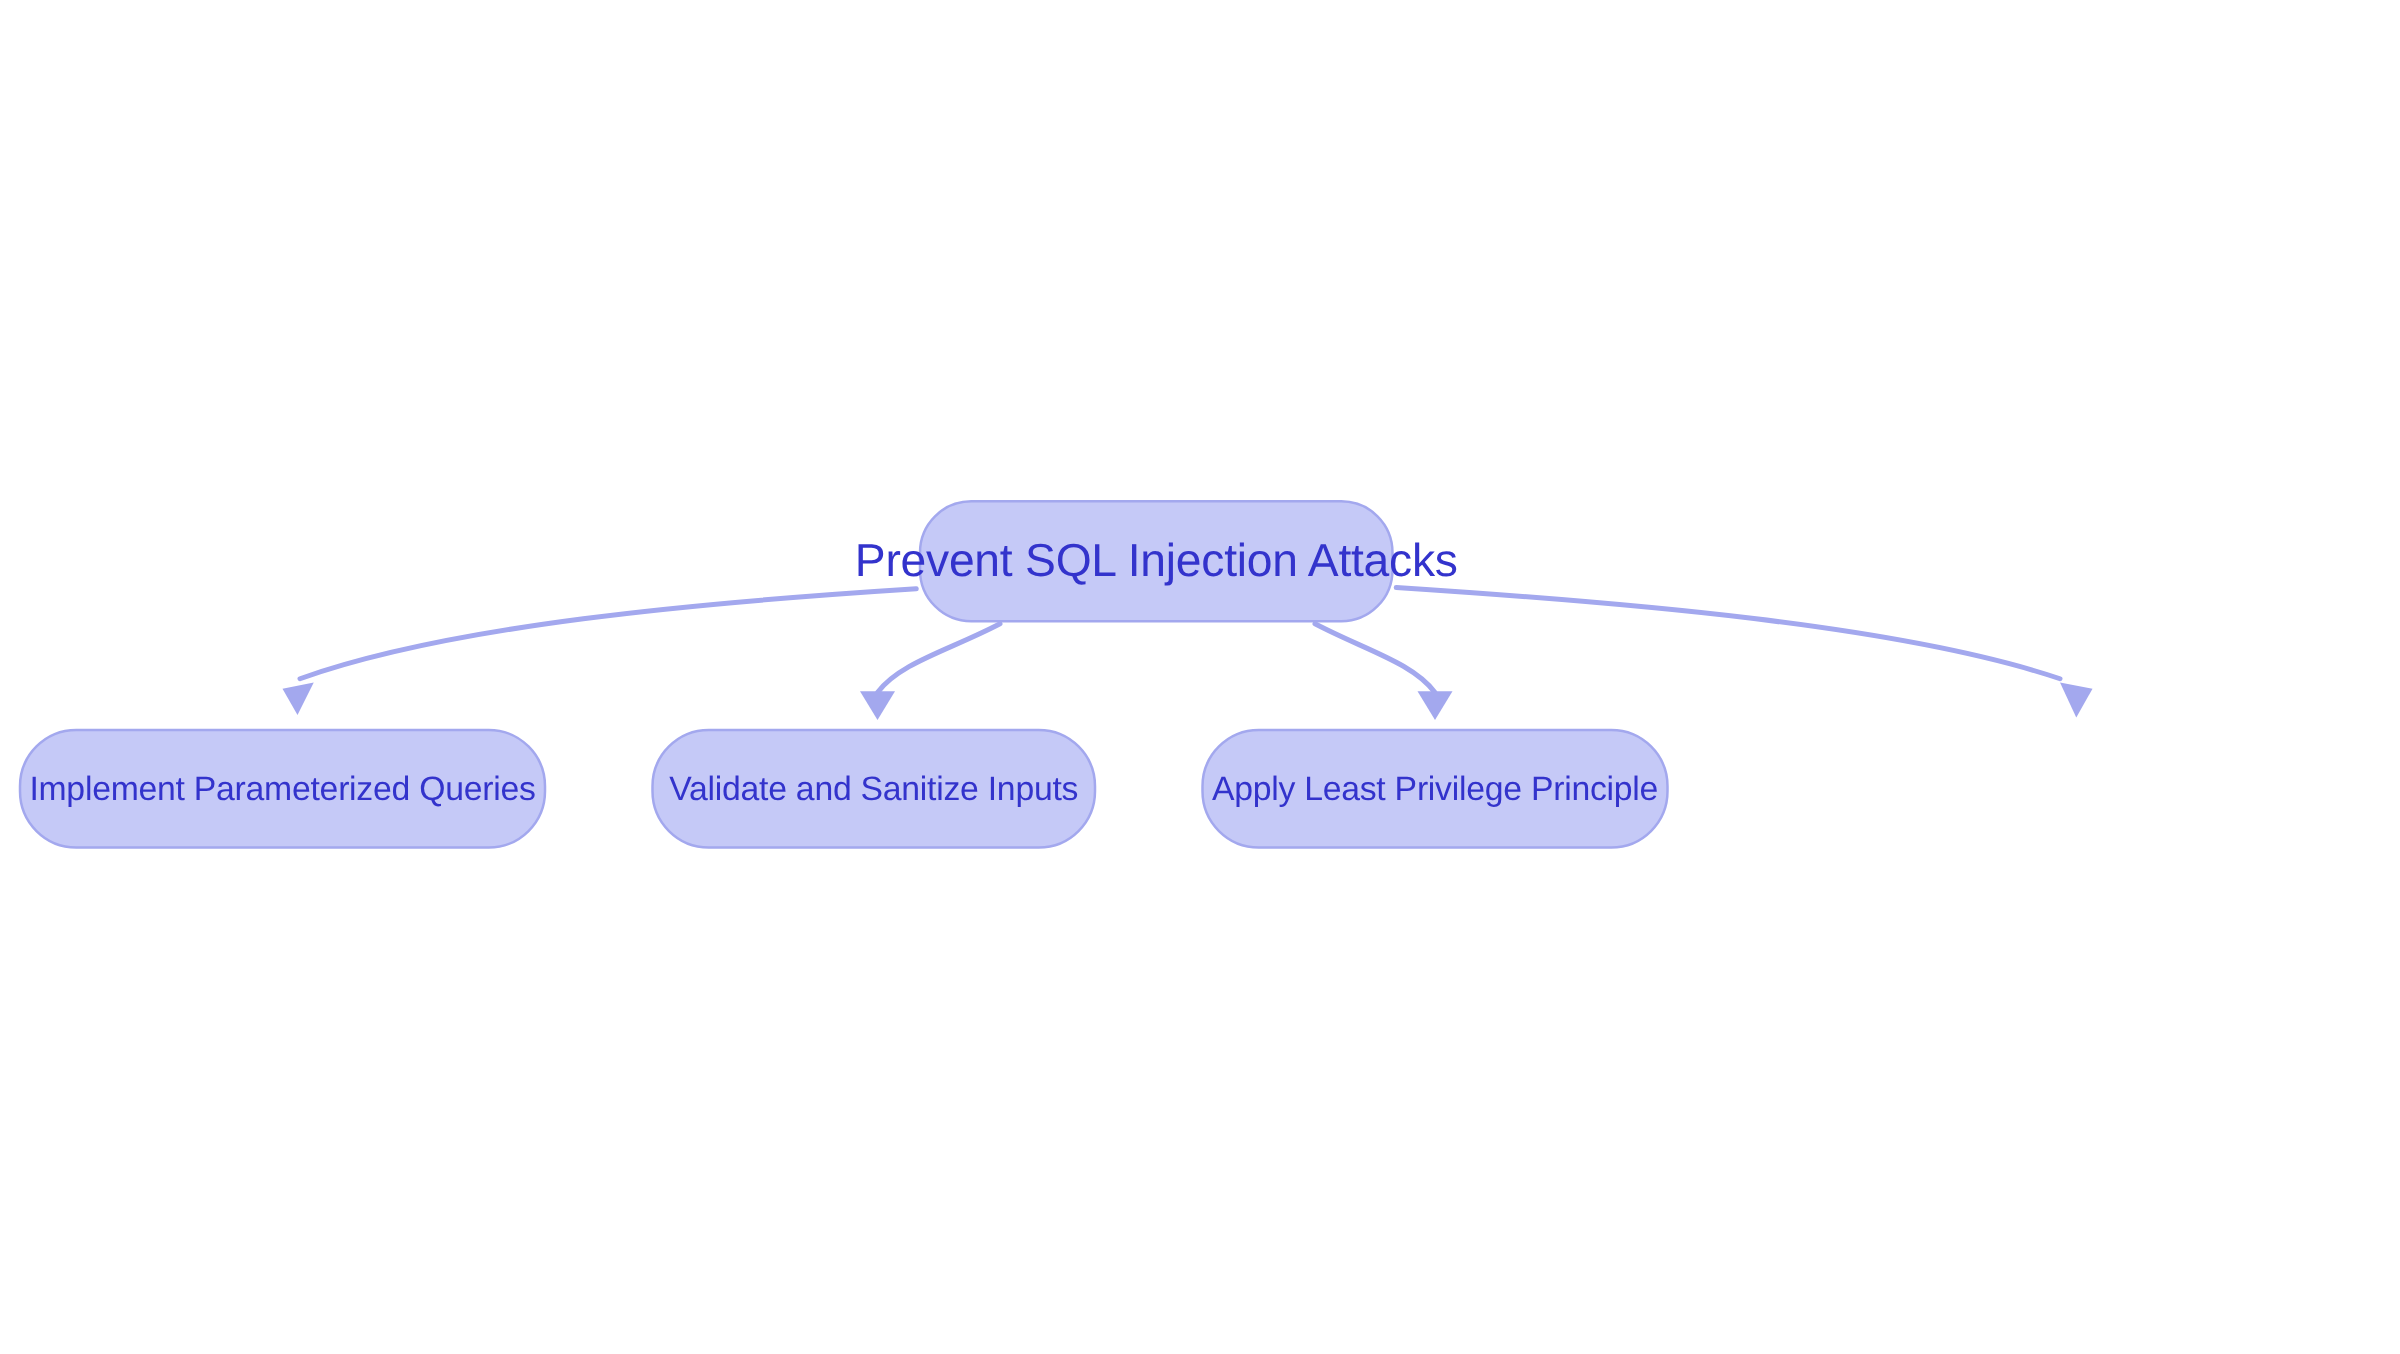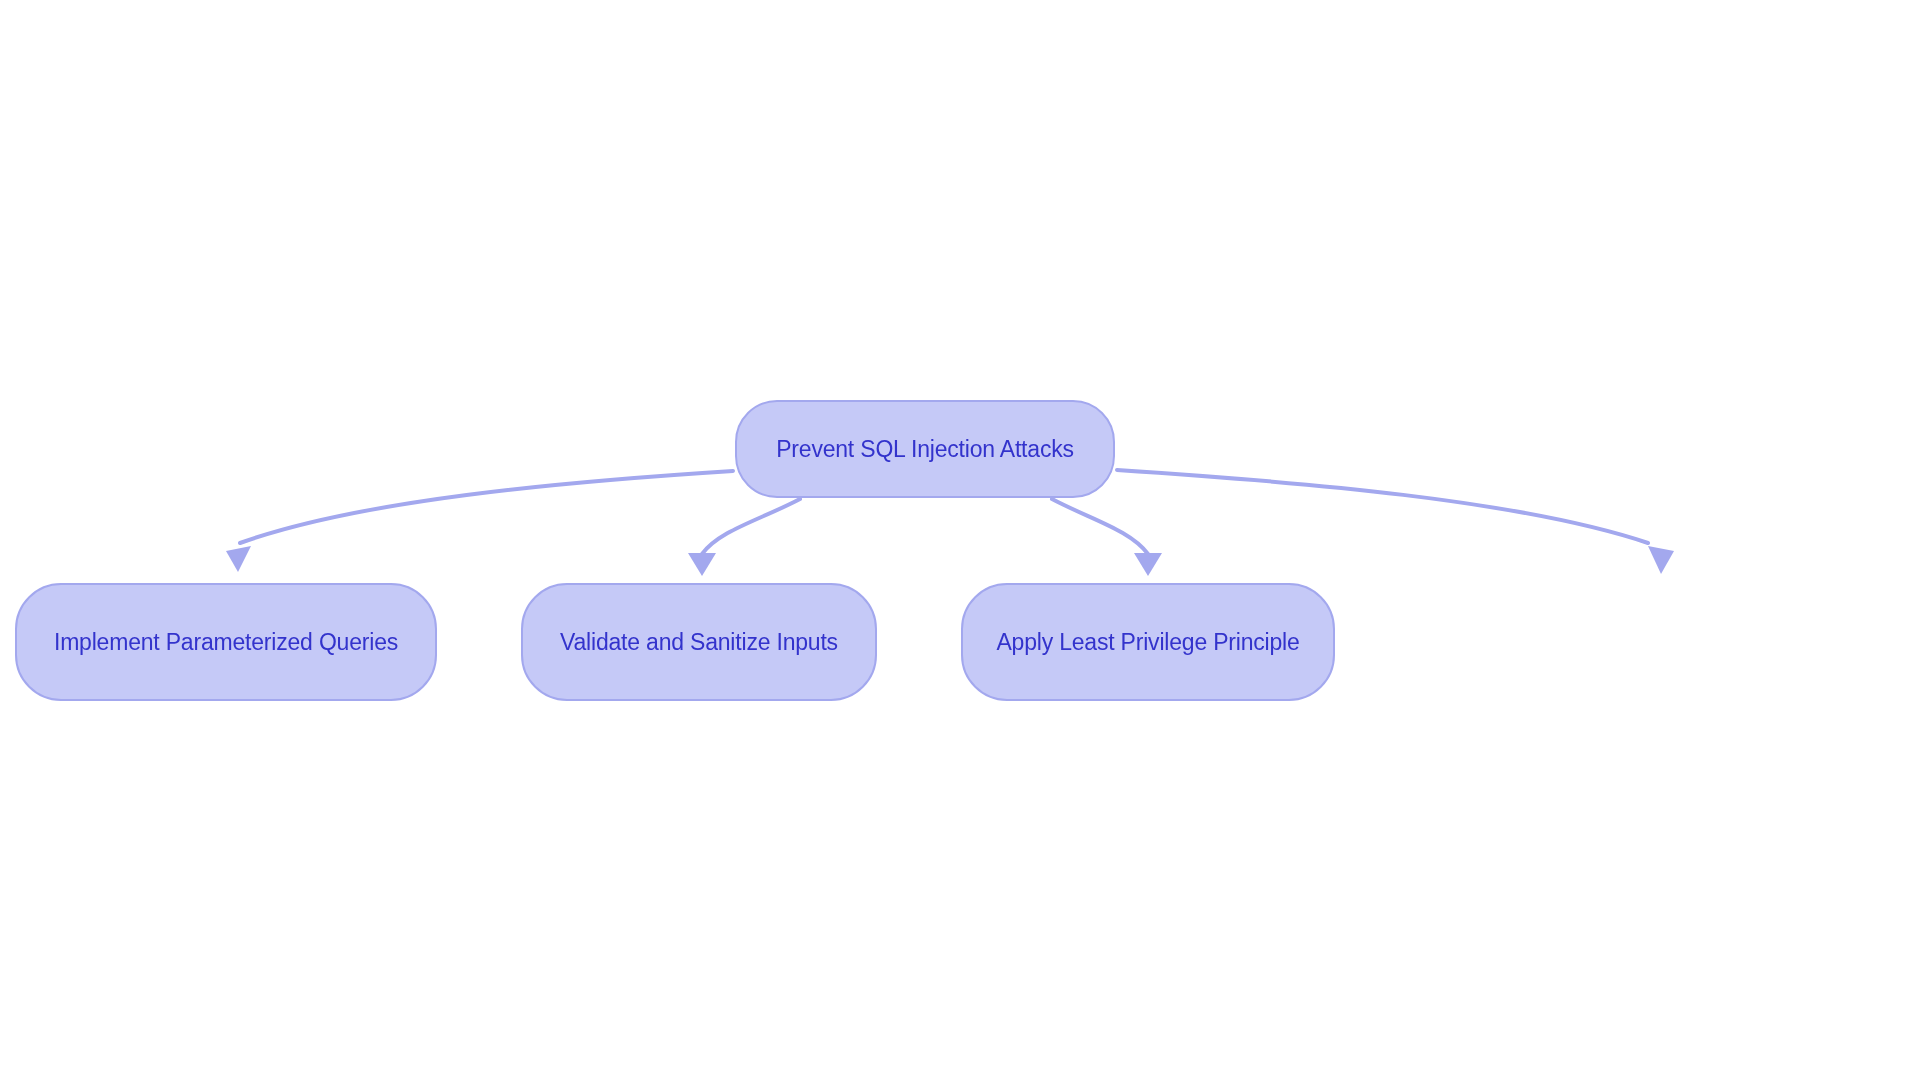--- a/index.html
+++ b/index.html
@@ -42,28 +42,28 @@
     color: #3333cc;
     font-weight: 400;
   }
   
   #node-root {
     left: 735px;
     top: 400px;
     width: 380px;
     height: 98px;
     border-radius: 42px;
-    font-size: 23px;
+    font-size: 37px;
   }
   
   .node-leaf {
     top: 583px;
-    height: 118px;
+    height: 96px;
     border-radius: 46px;
-    font-size: 23px;
+    font-size: 27px;
   }
   #node-child-0 { left: 15px;   width: 422px; }
   #node-child-1 { left: 521px;  width: 356px; }
   #node-child-2 { left: 961px;  width: 374px; }
   #node-child-3 { left: 1420px; width: 484px; }
 </style>
 </head>
 <body>
 
 <div id="canvas">

